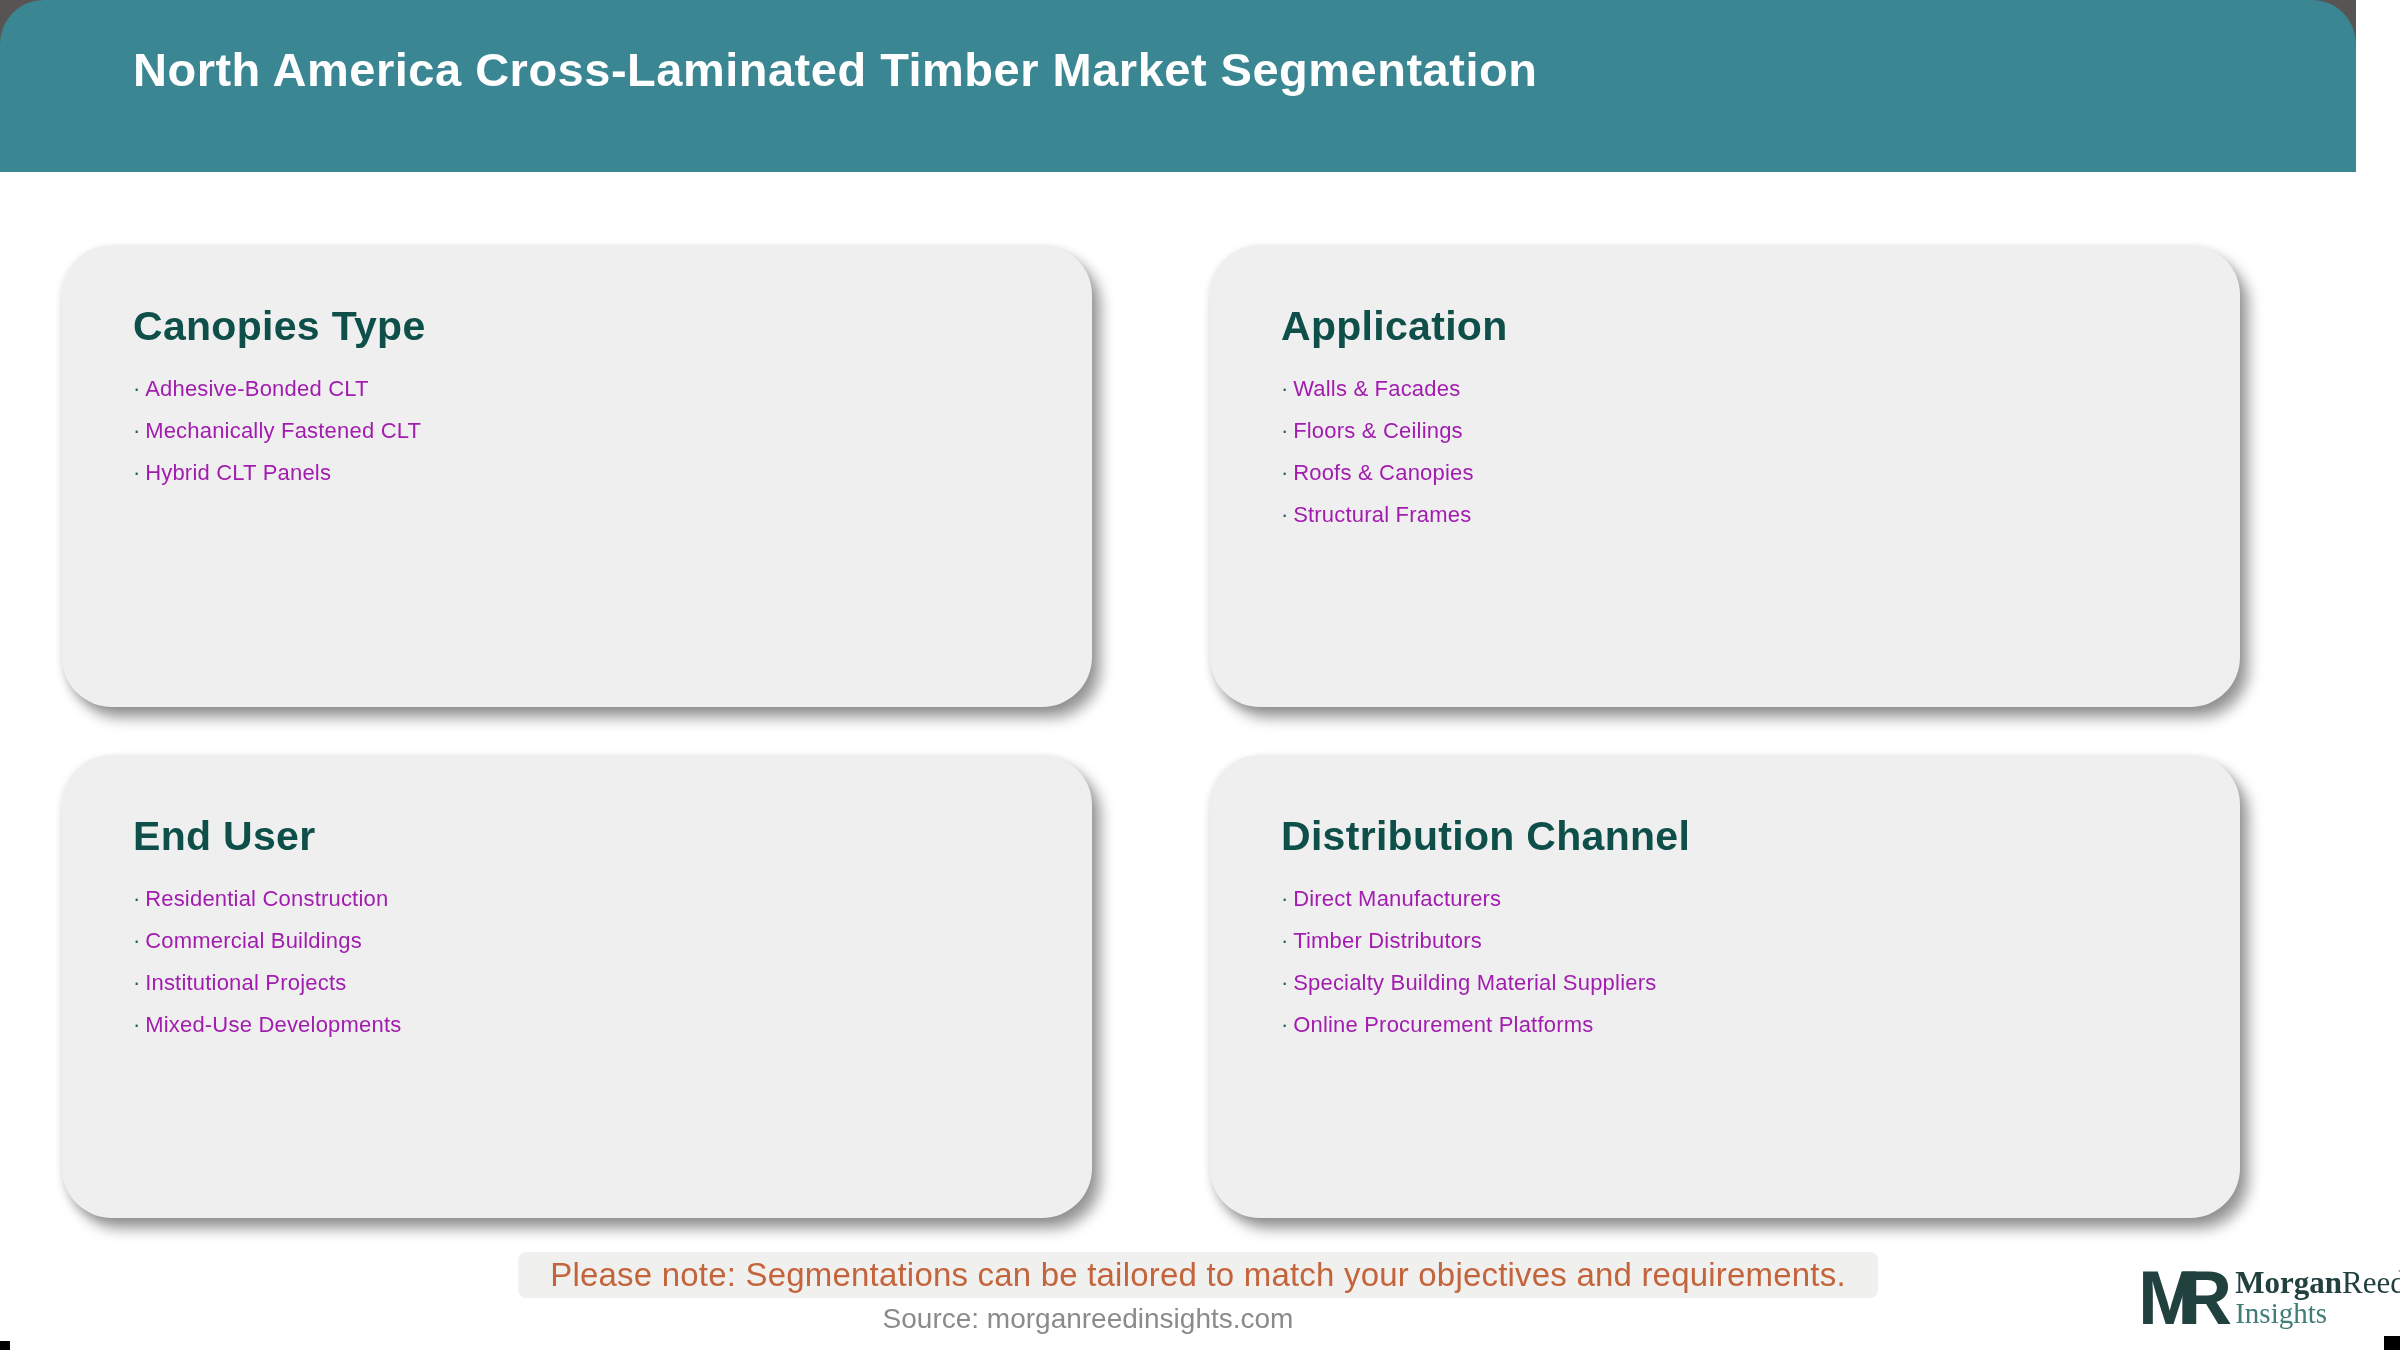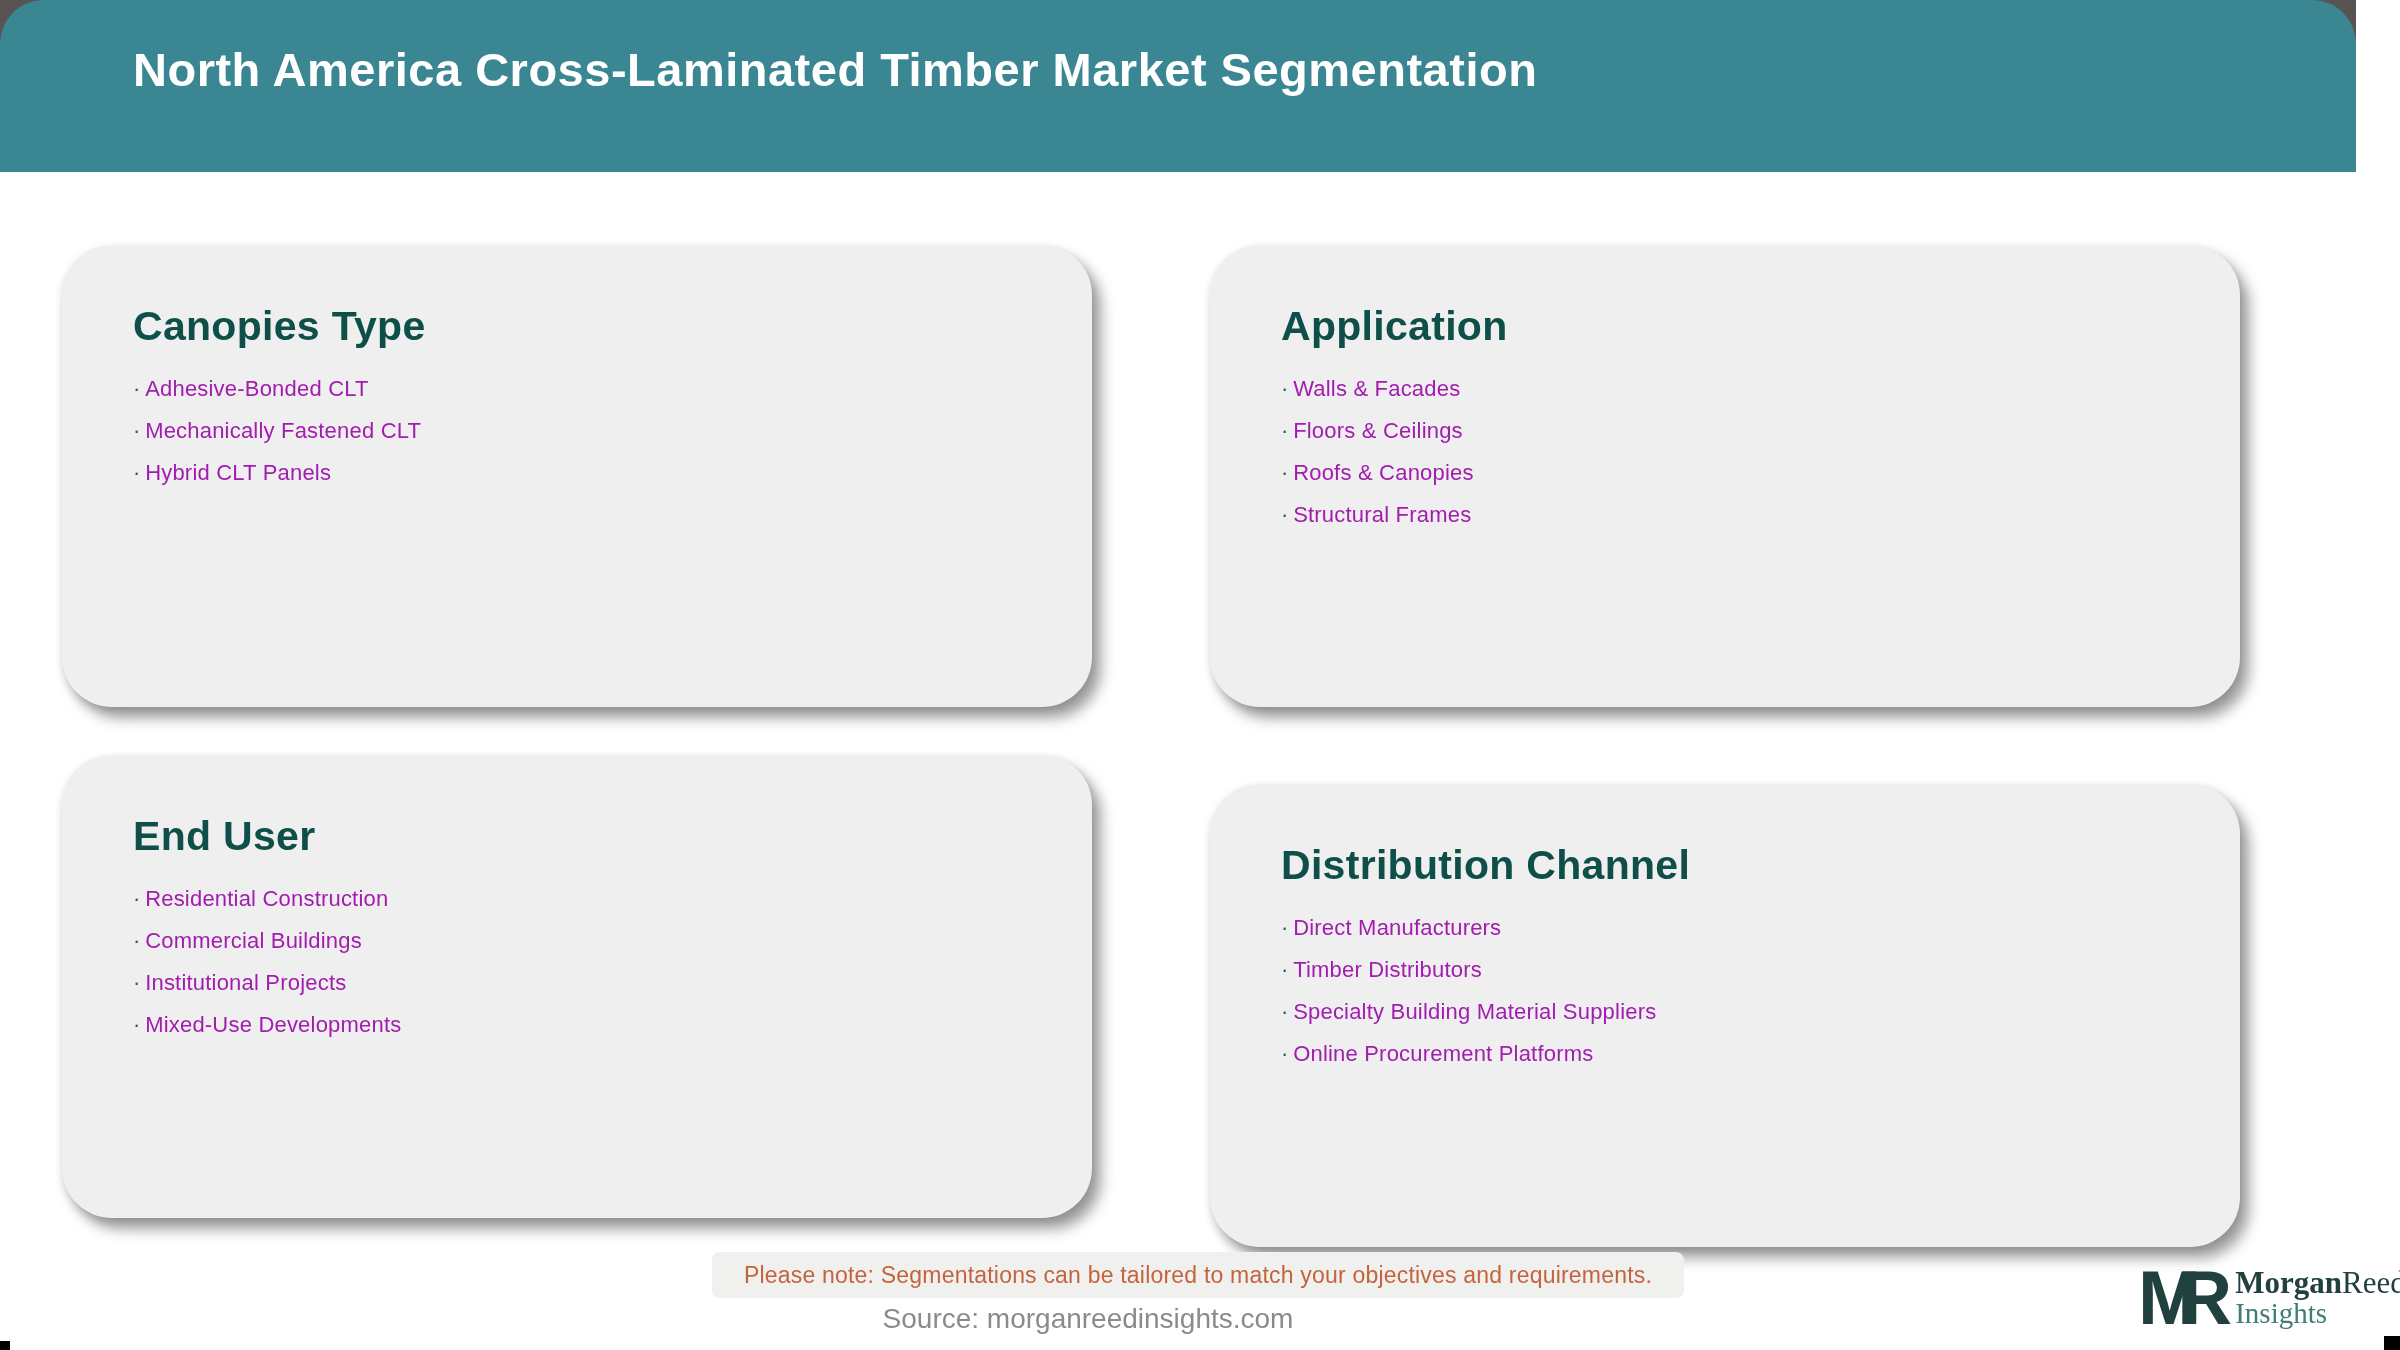--- a/index.html
+++ b/index.html
@@ -19,36 +19,36 @@
   }
   
   .card{
     position:absolute;background:#EFEFEF;border-radius:50px;
     box-shadow:9px 11px 14px rgba(0,0,0,.38),0 3px 8px rgba(0,0,0,.12);
     padding:58px 71px;box-sizing:border-box;
   }
   .card-a{left:62px;top:245px;width:1030px;height:462px;}
   .card-b{left:1210px;top:245px;width:1030px;height:462px;}
   .card-c{left:62px;top:755px;width:1030px;height:463px;}
-  .card-d{left:1210px;top:784px;width:1030px;height:463px;}
+  .card-d{left:1210px;top:755px;width:1030px;height:463px;}
   .card h2{
     margin:0 0 18px 0;font-size:41px;font-weight:700;color:#0F4F49;letter-spacing:.3px;
   }
   .card ul{list-style:none;margin:0;padding:0;}
   .card li{
     font-size:22px;line-height:42px;color:#a21caf;font-weight:400;letter-spacing:.2px;
   }
   .card li::before{content:"\00B7\2009";color:#236058;}
   
   .note{
     position:absolute;top:1252px;left:1198px;transform:translateX(-50%);
     height:46px;background:#F0F0EE;border-radius:8px;
     display:flex;align-items:center;padding:0 32px;white-space:nowrap;
   }
-  .note span{font-size:23px;color:#C4643C;letter-spacing:.2px;}
+  .note span{font-size:33px;color:#C4643C;letter-spacing:.2px;}
   .source{
     position:absolute;top:1303px;left:1088px;transform:translateX(-50%);
     font-size:28px;color:#8B8B8B;white-space:nowrap;
   }
   
   .logo{position:absolute;left:2138px;top:1266px;display:flex;align-items:center;}
   .monogram{
     color:#21413F;font-weight:800;font-size:76px;line-height:64px;
     letter-spacing:-9px;display:flex;
   }

